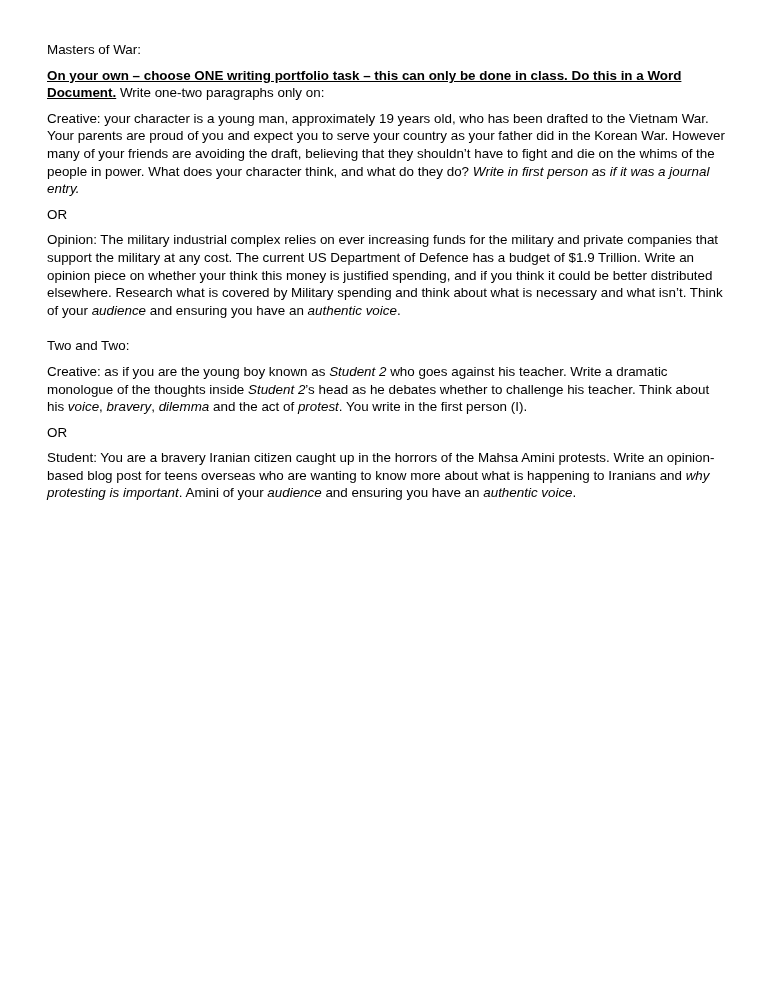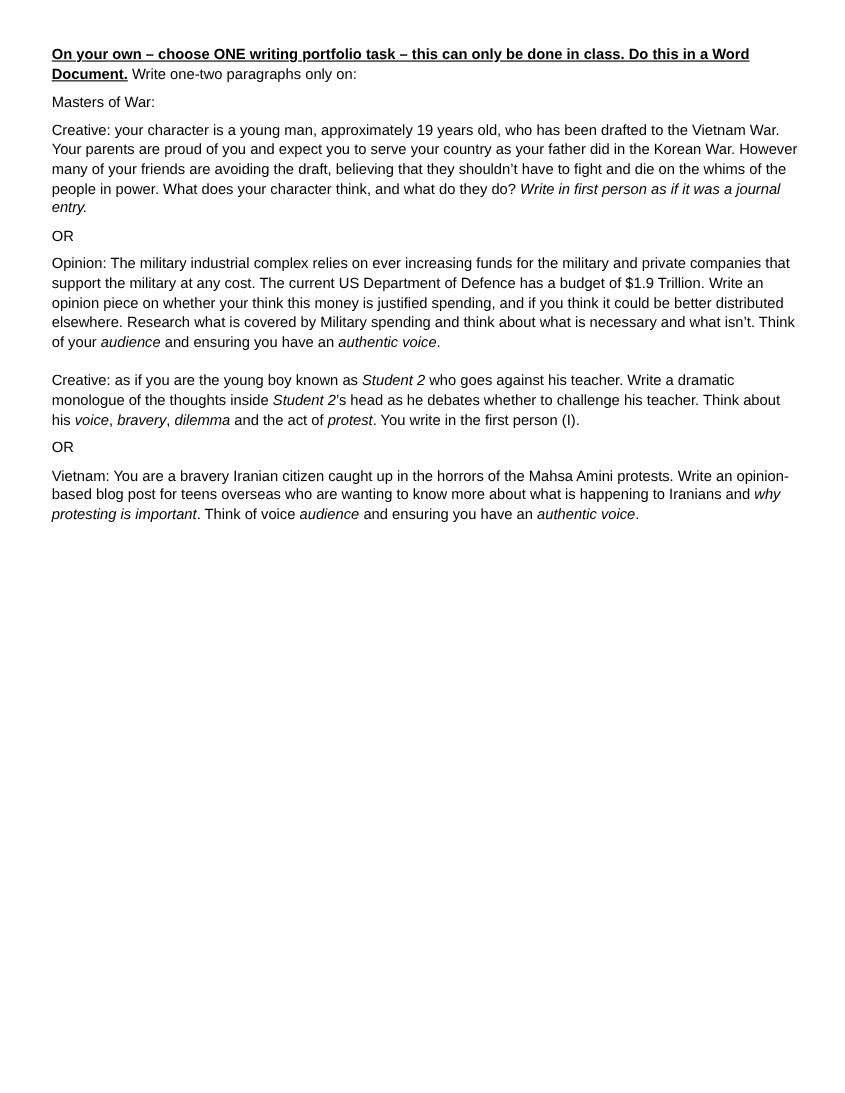--- a/index.html
+++ b/index.html
@@ -12,31 +12,32 @@
   p { margin: 0 0 8px 0; }
   .ul { font-weight: bold; text-decoration: underline; }
   b { font-weight: normal; }
   i { font-style: italic; }
   .gap { height: 10px; }
 </style>
 </head>
 <body>
 
 <div class="page">
+  <p>Masters of War:</p>
+
   <p><span class="ul">On your own – choose ONE writing portfolio task – this can only be done in class. Do this in a Word Document.</span><span> Write one-two paragraphs only on:</span></p>
-
-  <p>Masters of War:</p>
 
   <p><b>Creative:</b><span> your character is a young man, approximately 19 years old, who has been drafted to the Vietnam War. Your parents are proud of you and expect you to serve your country as your father did in the Korean War. However many of your friends are avoiding the draft, believing that they shouldn’t have to fight and die on the whims of the people in power. What does your character think, and what do they do? </span><i>Write in first person as if it was a journal entry.</i></p>
 
   <p><b>OR</b></p>
 
   <p><b>Opinion:</b><span> The military industrial complex relies on ever increasing funds for the military and private companies that support the military at any cost. The current US Department of Defence has a budget of $1.9 Trillion. Write an opinion piece on whether your think this money is justified spending, and if you think it could be better distributed elsewhere. Research what is covered by Military spending and think about what is necessary and what isn’t. Think of your </span><i>audience</i><span> and ensuring you have an </span><i>authentic voice</i><span>.</span></p>
 
   <div class="gap"></div>
 
+  <p>Two and Two:</p>
 
   <p><b>Creative</b><span>: as if you are the young boy known as </span><i>Student 2</i><span> who goes against his teacher. Write a dramatic monologue of the thoughts inside </span><i>Student 2</i><span>’s head as he debates whether to challenge his teacher. Think about his </span><i>voice</i><span>, </span><i>bravery</i><span>, </span><i>dilemma</i><span> and the act of </span><i>protest</i><span>. You write in the first person (I).</span></p>
 
   <p><b>OR</b></p>
 
-  <p><b>Vietnam</b><span>: You are a bravery Iranian citizen caught up in the horrors of the Mahsa Amini protests. Write an opinion-based blog post for teens overseas who are wanting to know more about what is happening to Iranians and </span><i>why protesting is important</i><span>. Think of voice </span><i>audience</i><span> and ensuring you have an </span><i>authentic voice</i><span>.</span></p>
+  <p><b>Student</b><span>: You are a bravery Iranian citizen caught up in the horrors of the Mahsa Amini protests. Write an opinion-based blog post for teens overseas who are wanting to know more about what is happening to Iranians and </span><i>why protesting is important</i><span>. Amini of your </span><i>audience</i><span> and ensuring you have an </span><i>authentic voice</i><span>.</span></p>
 </div>
 
 </body></html>

